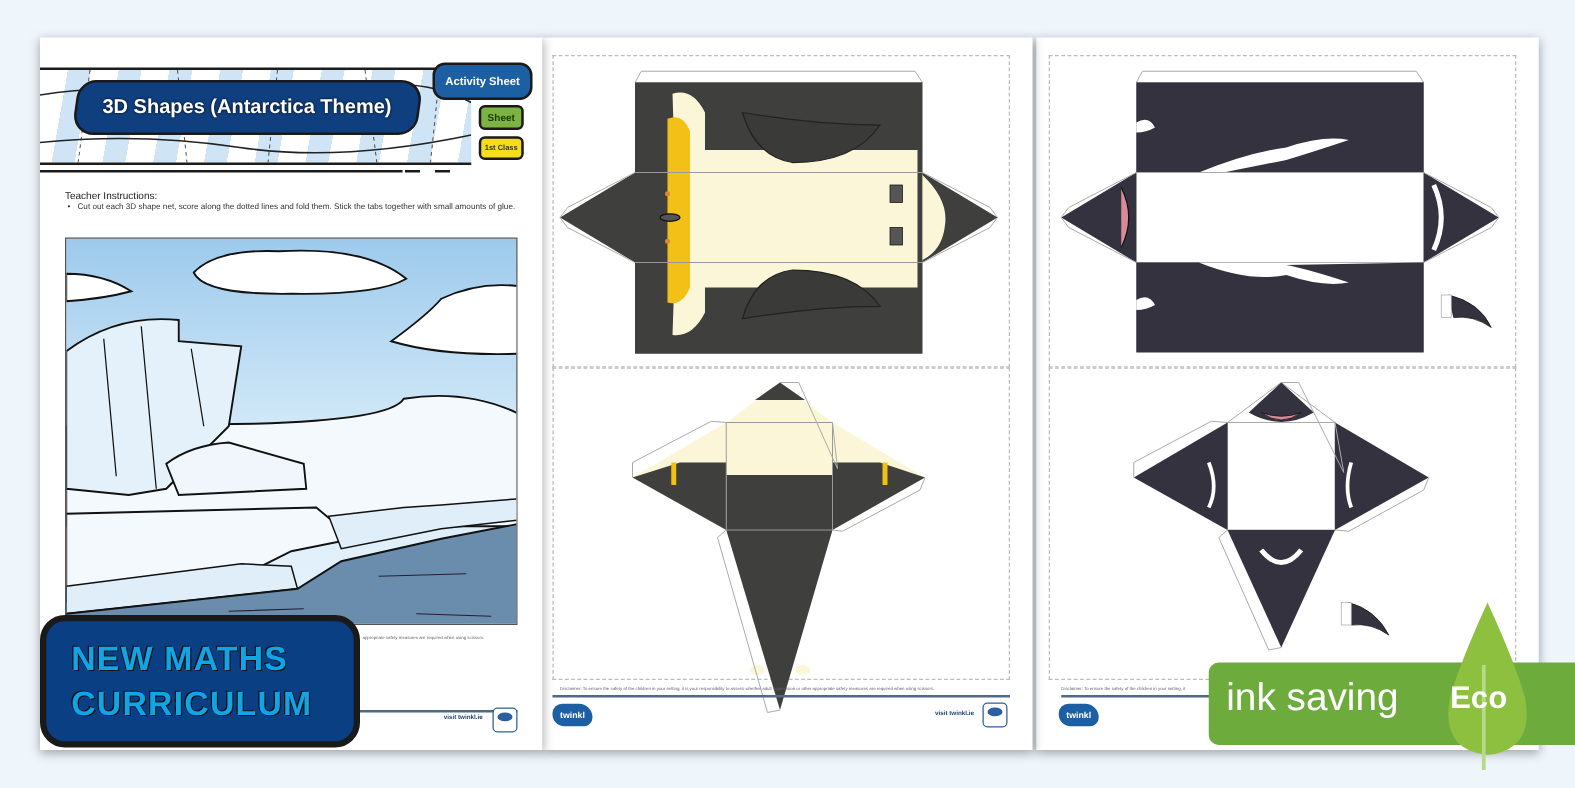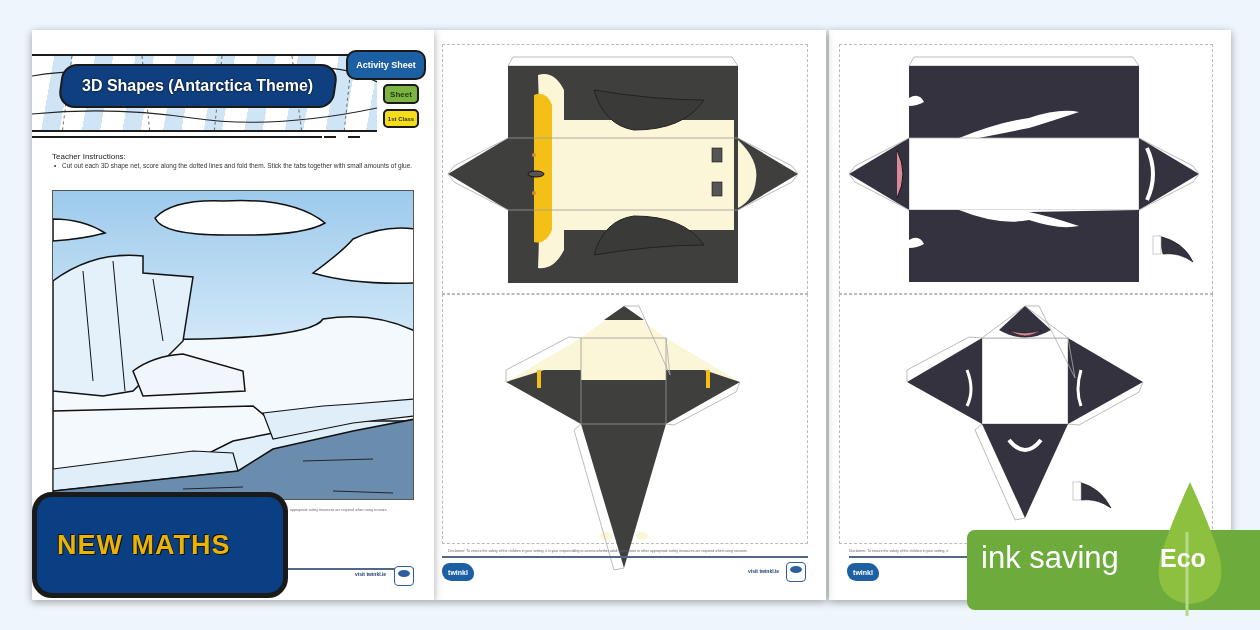--- a/index.html
+++ b/index.html
@@ -28,27 +28,27 @@
   .scene svg { position: absolute; left: 0; top: 0; }
   .disclaim { position: absolute; font-size: 3.5px; color: #666; white-space: nowrap; }
   .footer-rule { position: absolute; height: 2px; background: #4e6a85; }
   .visit { position: absolute; font-size: 5px; font-weight: bold; color: #1c3f72; }
   .badge-icon { position: absolute; width: 20px; height: 20px; border: 1px solid #2c5f9e; border-radius: 4px; background: #fff; }
   .badge-icon::after { content: ""; position: absolute; left: 3px; top: 3px; width: 12px; height: 7px; border-radius: 50%; background: #2c5f9e; }
   .twinkl { position: absolute; width: 32px; height: 18px; background: #1d5fa3; border-radius: 10px 14px 9px 12px; color: #fff; font-size: 7px; font-weight: bold; display: flex; align-items: center; justify-content: center; }
 
   
   .curr { position: absolute; left: 32px; top: 492px; width: 256px; height: 106px; background: #0a3f84; border: 5px solid #1a1a1a; border-radius: 20px; z-index: 10; display: flex; flex-direction: column; justify-content: center; padding-left: 20px; }
-  .curr span { color: #eab308; font-weight: bold; font-size: 27px; letter-spacing: 1px; line-height: 36px; text-shadow: -1px -1px 0 #111, 1px 1px 0 #111; }
+  .curr span { color: #0ea5e9; font-weight: bold; font-size: 27px; letter-spacing: 1px; line-height: 36px; text-shadow: -1px -1px 0 #111, 1px 1px 0 #111; }
 
   
   .cut { position: absolute; border: 1px dashed #bbb; }
 
   
-  .eco { position: absolute; left: 967px; top: 530px; width: 293px; height: 80px; background: #6eab3d; border-radius: 8px 0 0 8px; z-index: 10; }
+  .eco { position: absolute; left: 967px; top: 530px; width: 293px; height: 66px; background: #6eab3d; border-radius: 8px 0 0 8px; z-index: 10; }
   .eco-text { position: absolute; left: 14px; top: 10px; color: #fff; font-size: 31px; }
   .eco-leaf { position: absolute; left: 1150px; top: 480px; z-index: 11; }
   .eco-word { position: absolute; left: 1160px; top: 544px; color: #fff; font-weight: bold; font-size: 25px; z-index: 12; }
 </style>
 </head>
 <body>
 
 <div class="page" id="page1">
   <div class="banner">
     <svg width="345" height="78">
@@ -197,20 +197,21 @@
     </g>
   </svg>
 
   <div class="disclaim" style="left:20px; top:519px;">Disclaimer: To ensure the safety of the children in your setting, it</div>
   <div class="footer-rule" style="left:20px; top:526px; width:120px;"></div>
   <div class="twinkl" style="left:18px; top:533px;">twinkl</div>
 </div>
 
 <div class="curr">
   <span>NEW MATHS</span>
+  <span>CURRICULUM</span>
 </div>
 
 <div class="eco">
   <span class="eco-text">ink saving</span>
 </div>
 <svg class="eco-leaf" width="80" height="140" viewBox="0 0 80 140">
   <path d="M40 2 Q62 50 70 78 Q78 120 40 124 Q2 120 10 78 Q18 50 40 2Z" fill="#8dc03f"></path>
   <line x1="37" y1="52" x2="37" y2="136" stroke="#b7d98a" stroke-width="3"></line>
 </svg>
 <div class="eco-word">Eco</div>

